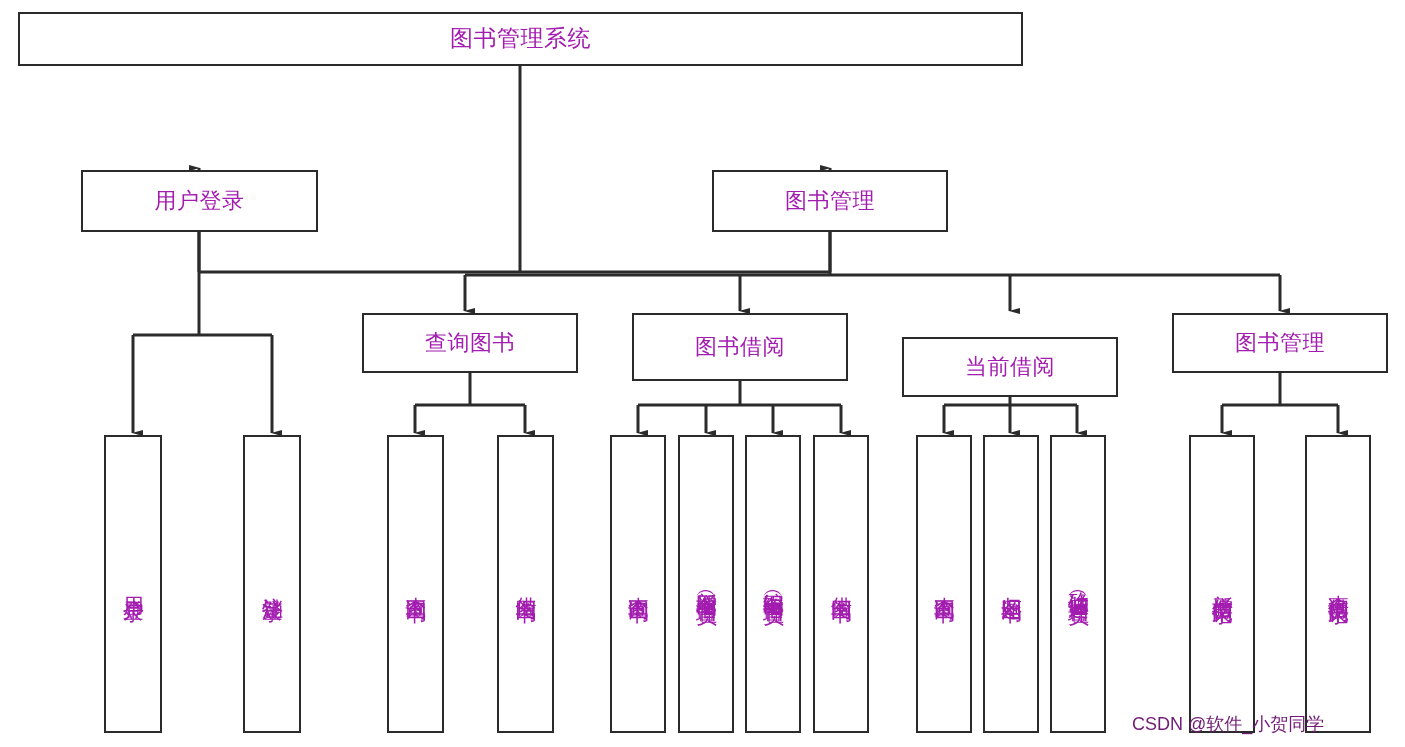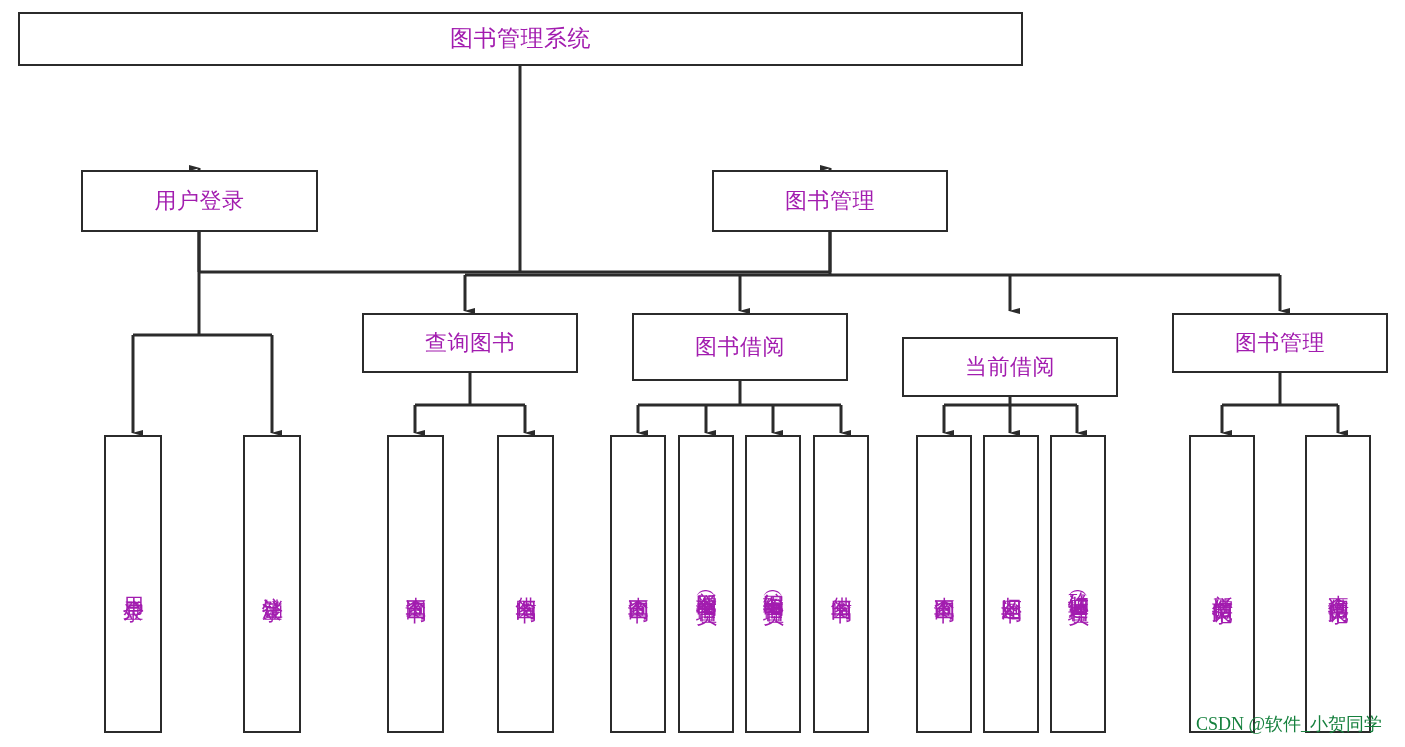--- a/index.html
+++ b/index.html
@@ -56,27 +56,27 @@
   .node.vertical .label {
     writing-mode: vertical-rl;
     text-orientation: upright;
     font-size: 21px;
     line-height: 1.0;
     letter-spacing: 2px;
     max-height: 278px;
   }
   .watermark {
     position: absolute;
-    left: 1196px;
+    left: 1132px;
     top: 712px;
     font-size: 18px;
-    color: #15803d;
+    color: #701a75;
     white-space: nowrap;
     z-index: 3;
-    font-family: Liberation Serif, serif;
+    font-family: Liberation Sans, sans-serif;
   }
 </style>
 </head>
 <body>
 
 <div id="diagram-root">
 
   <svg id="edges-layer" viewBox="0 0 1405 747" width="1405" height="747" xmlns="http://www.w3.org/2000/svg">
     <defs>
       <marker id="arrowhead" markerWidth="10" markerHeight="12" refX="3" refY="10" orient="auto" markerUnits="userSpaceOnUse">

